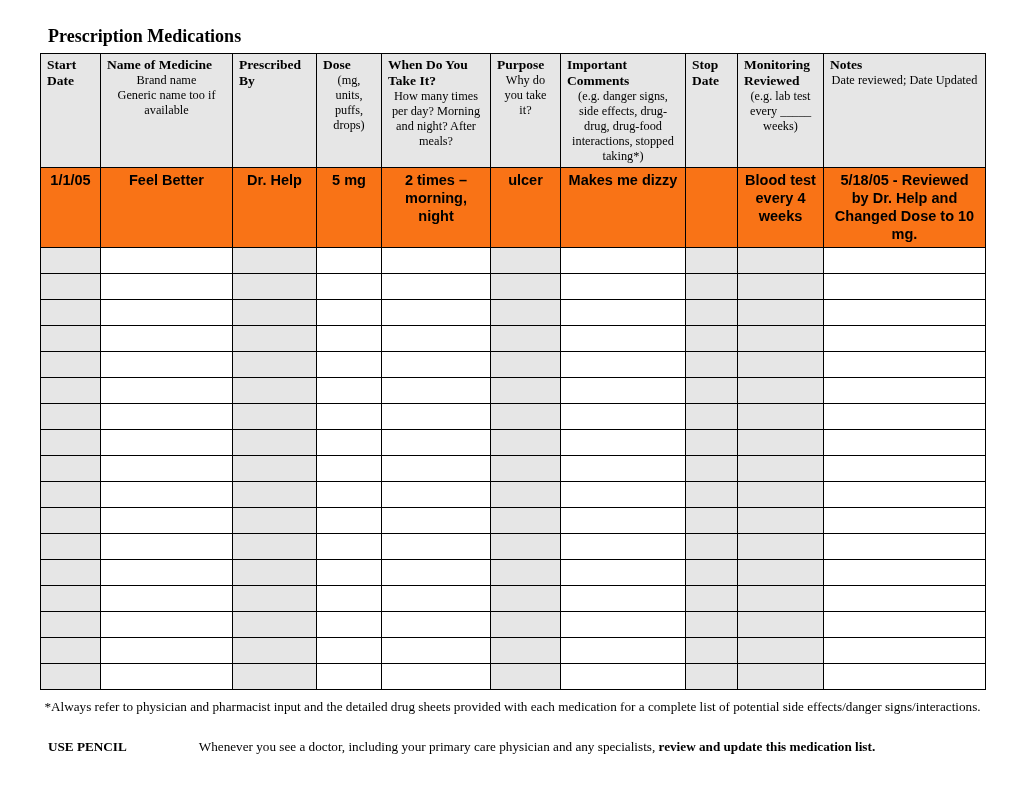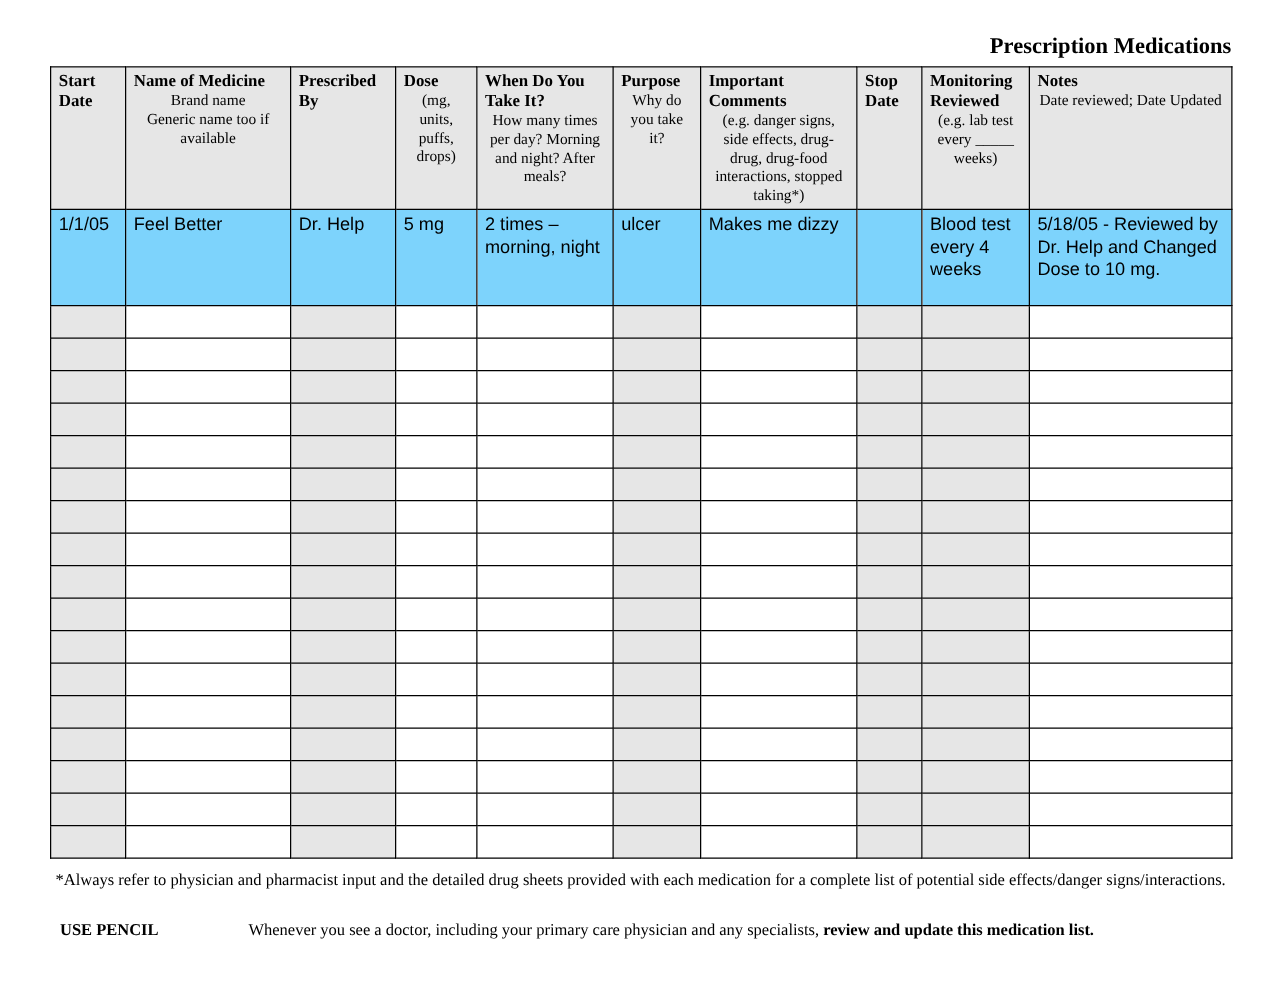--- a/index.html
+++ b/index.html
@@ -5,40 +5,40 @@
   * { margin:0; padding:0; box-sizing:border-box; }
   html,body { background:#ffffff; }
   body { font-family:"Liberation Serif", serif; color:#000; }
   .page {
     width:1024px; height:791px; background:#fff;
     padding:26px 39px 0 40px; position:relative; overflow:hidden;
   }
   .title {
     font-family:"Liberation Serif", serif;
     font-size:18px; font-weight:bold;
-    padding-left:8px; margin-bottom:6px;text-align:right;
+    padding-left:8px; margin-bottom:6px;
   }
   table.med-table {
     border-collapse:collapse; table-layout:fixed; width:945px;border-radius:11px;
   }
   .med-table th, .med-table td {
     border:1px solid #000; vertical-align:top; padding:3px 6px;
     overflow:hidden;
   }
   .med-table thead th {
     background:#e6e6e6; text-align:left; font-weight:normal;
     height:114px;
   }
   .th-label { display:block; font-weight:bold; font-size:13.5px; line-height:1.18; font-family:"Liberation Serif", serif; }
   .th-sub { display:block; font-size:12.3px; line-height:1.22; white-space:pre-line; font-family:"Liberation Serif", serif;text-align:center; }
   th.center { text-align:center;margin-top:32px; }
   tr.example td {
-    background:#7dd3fc; height:77px;
+    background:#f97316; height:77px;
     font-family:"Liberation Sans", sans-serif;
-    font-weight:normal; font-size:14.5px; line-height:1.25;
+    font-weight:bold; font-size:14.5px; line-height:1.25;text-align:center;
   }
   tbody.empty td { height:26px; background:#ffffff; }
   tbody.empty td:nth-child(1),
   tbody.empty td:nth-child(3),
   tbody.empty td:nth-child(6),
   tbody.empty td:nth-child(8),
   tbody.empty td:nth-child(9) { background:#e6e6e6; }
   .disclaimer {
     width:945px; text-align:center; font-size:13.2px; margin-top:9px;
     font-family:Liberation Serif, serif;

